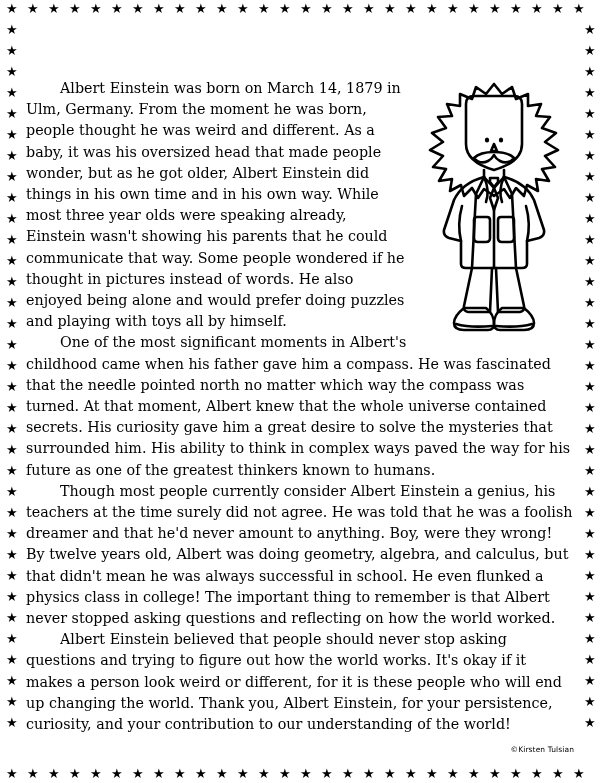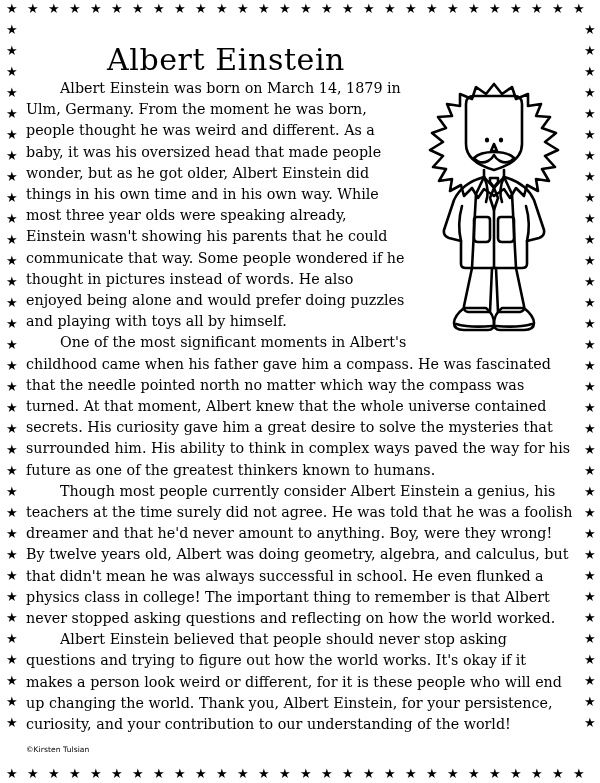--- a/index.html
+++ b/index.html
@@ -105,21 +105,21 @@
     margin: 0;
     text-indent: 34px;
     font-family: "DejaVu Serif", "Liberation Serif", serif;
   }
 
   .credit {
     position: absolute;
     left: 0;
     bottom: 4px;
     width: 548px;
-    text-align: left;
+    text-align: right;
     font-size: 7.5px;
     font-family: "DejaVu Sans", sans-serif;
     letter-spacing: 0.1px;
   }
 </style>
 </head>
 <body>
 
 <div class="border-stars edge-top">
     <span class="star" style="left: 6px; top: 3px; color: rgb(0, 0, 0);">★</span>
@@ -250,21 +250,20 @@
     <span class="star" style="left: 2px; top: 633px; color: rgb(0, 0, 0);">★</span>
     <span class="star" style="left: 2px; top: 654px; color: rgb(0, 0, 0);">★</span>
     <span class="star" style="left: 2px; top: 675px; color: rgb(0, 0, 0);">★</span>
     <span class="star" style="left: 2px; top: 696px; color: rgb(0, 0, 0);">★</span>
     <span class="star" style="left: 2px; top: 717px; color: rgb(0, 0, 0);">★</span>
   </div>
 
 <div class="page">
 
 
-  <div class="title">Albert Einstein</div>
 
   <div class="body-text">
 
     <div class="figure">
       <svg viewBox="0 0 160 258" xmlns="http://www.w3.org/2000/svg" fill="none" stroke="#000" stroke-width="2.6" stroke-linecap="round" stroke-linejoin="round">
 
         <path d="M80 6 L72 16 L62 9 L58 21 L46 16 L46 28 L33 26 L38 38 L24 39 L32 50
                  L18 55 L29 64 L16 72 L29 78 L19 89 L32 91 L25 103 L38 101 L36 113
                  L47 107 L50 118 L58 110 L64 120 L70 111
                  L80 118

